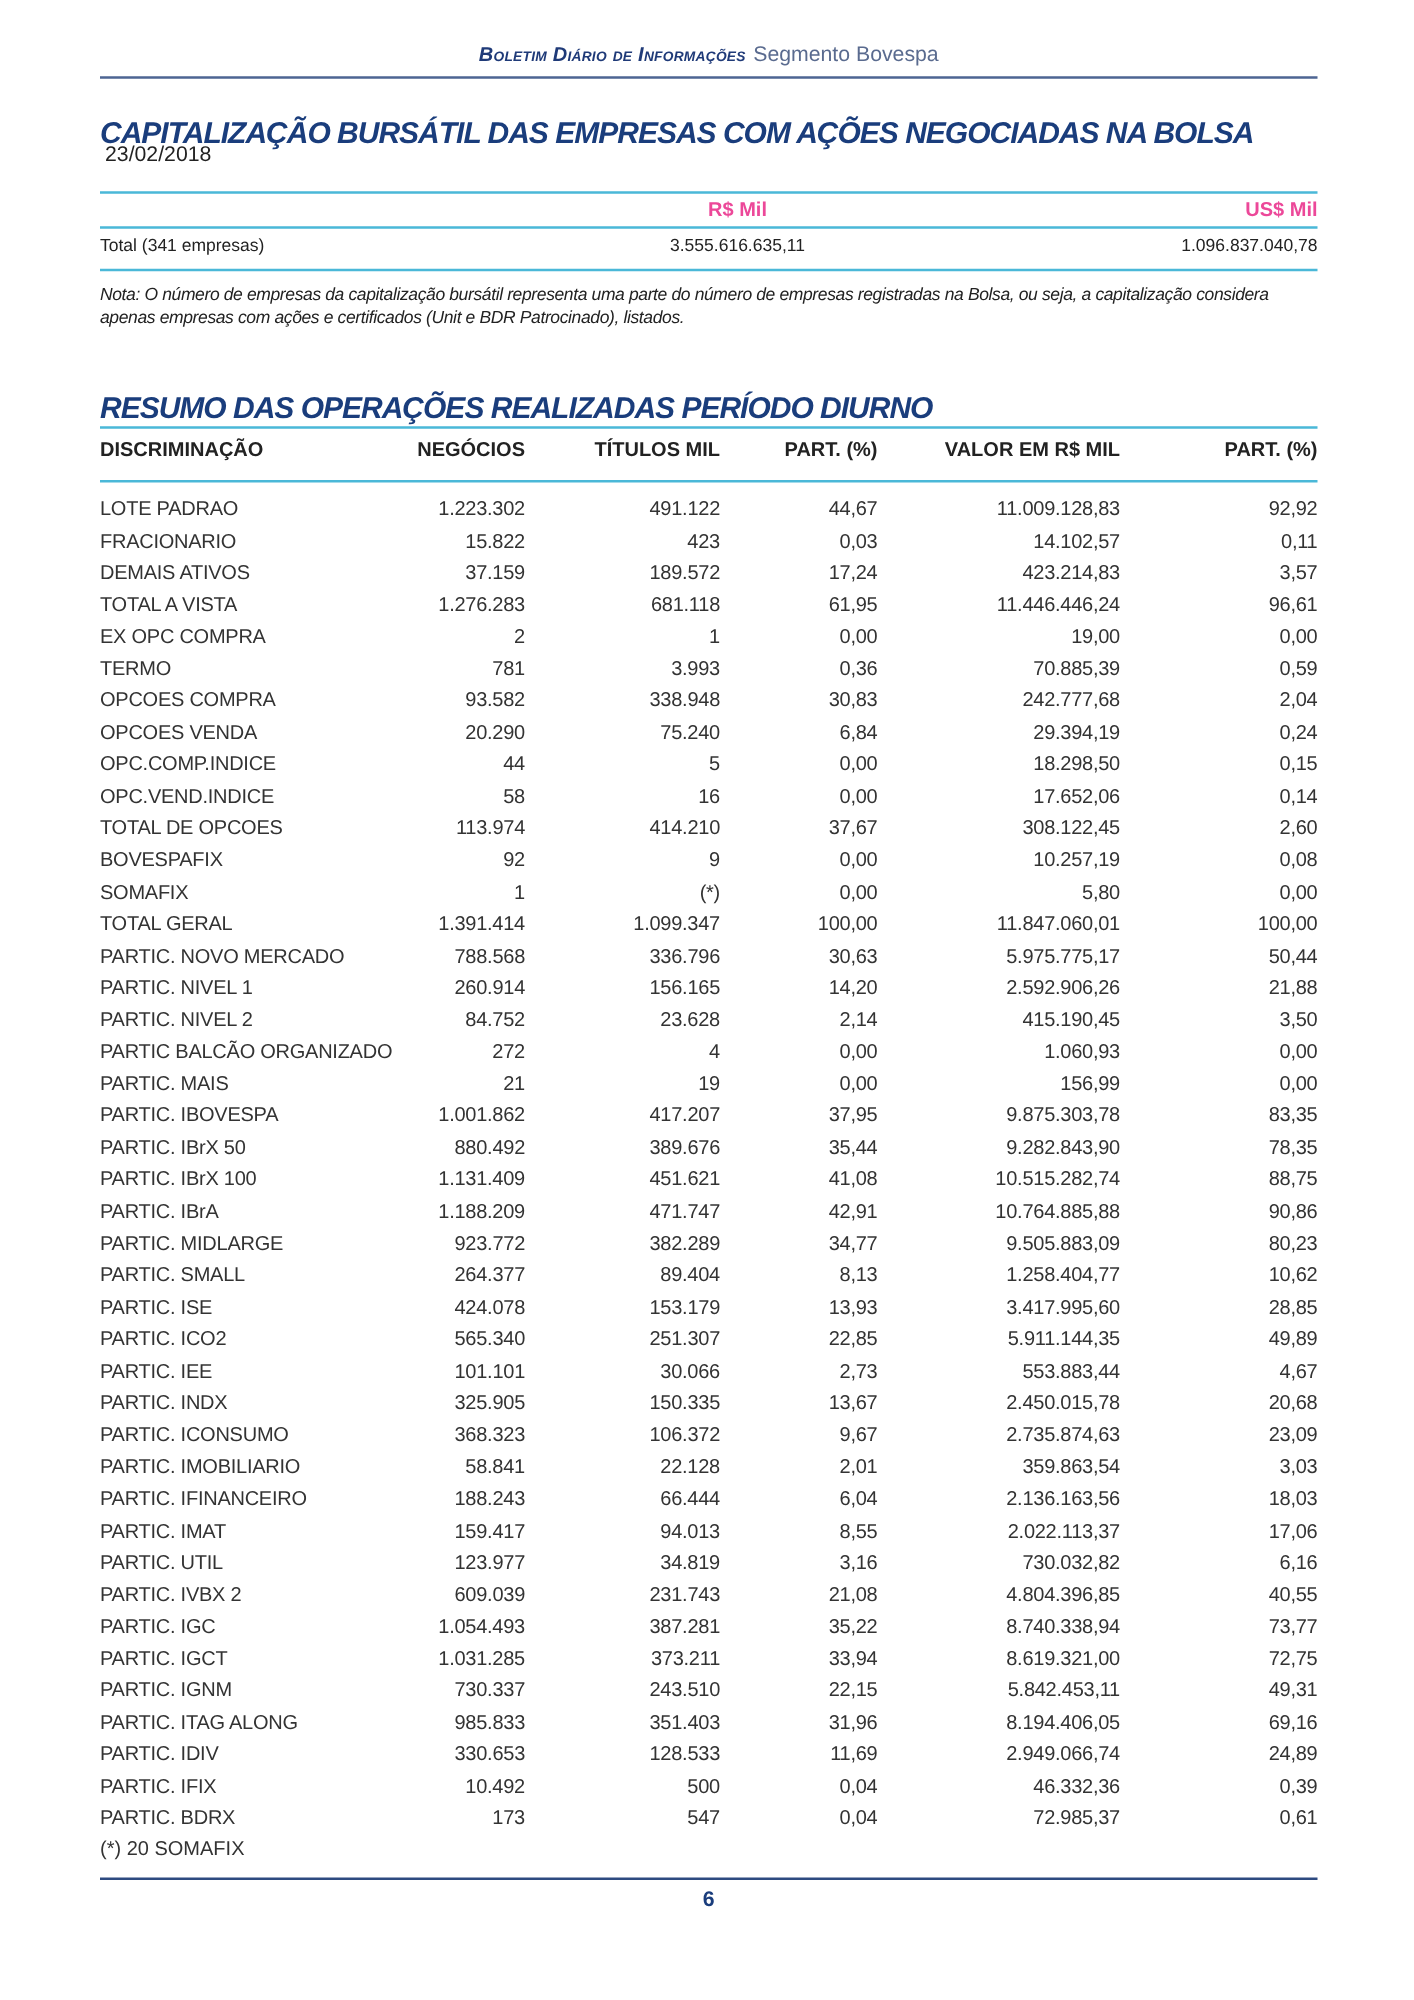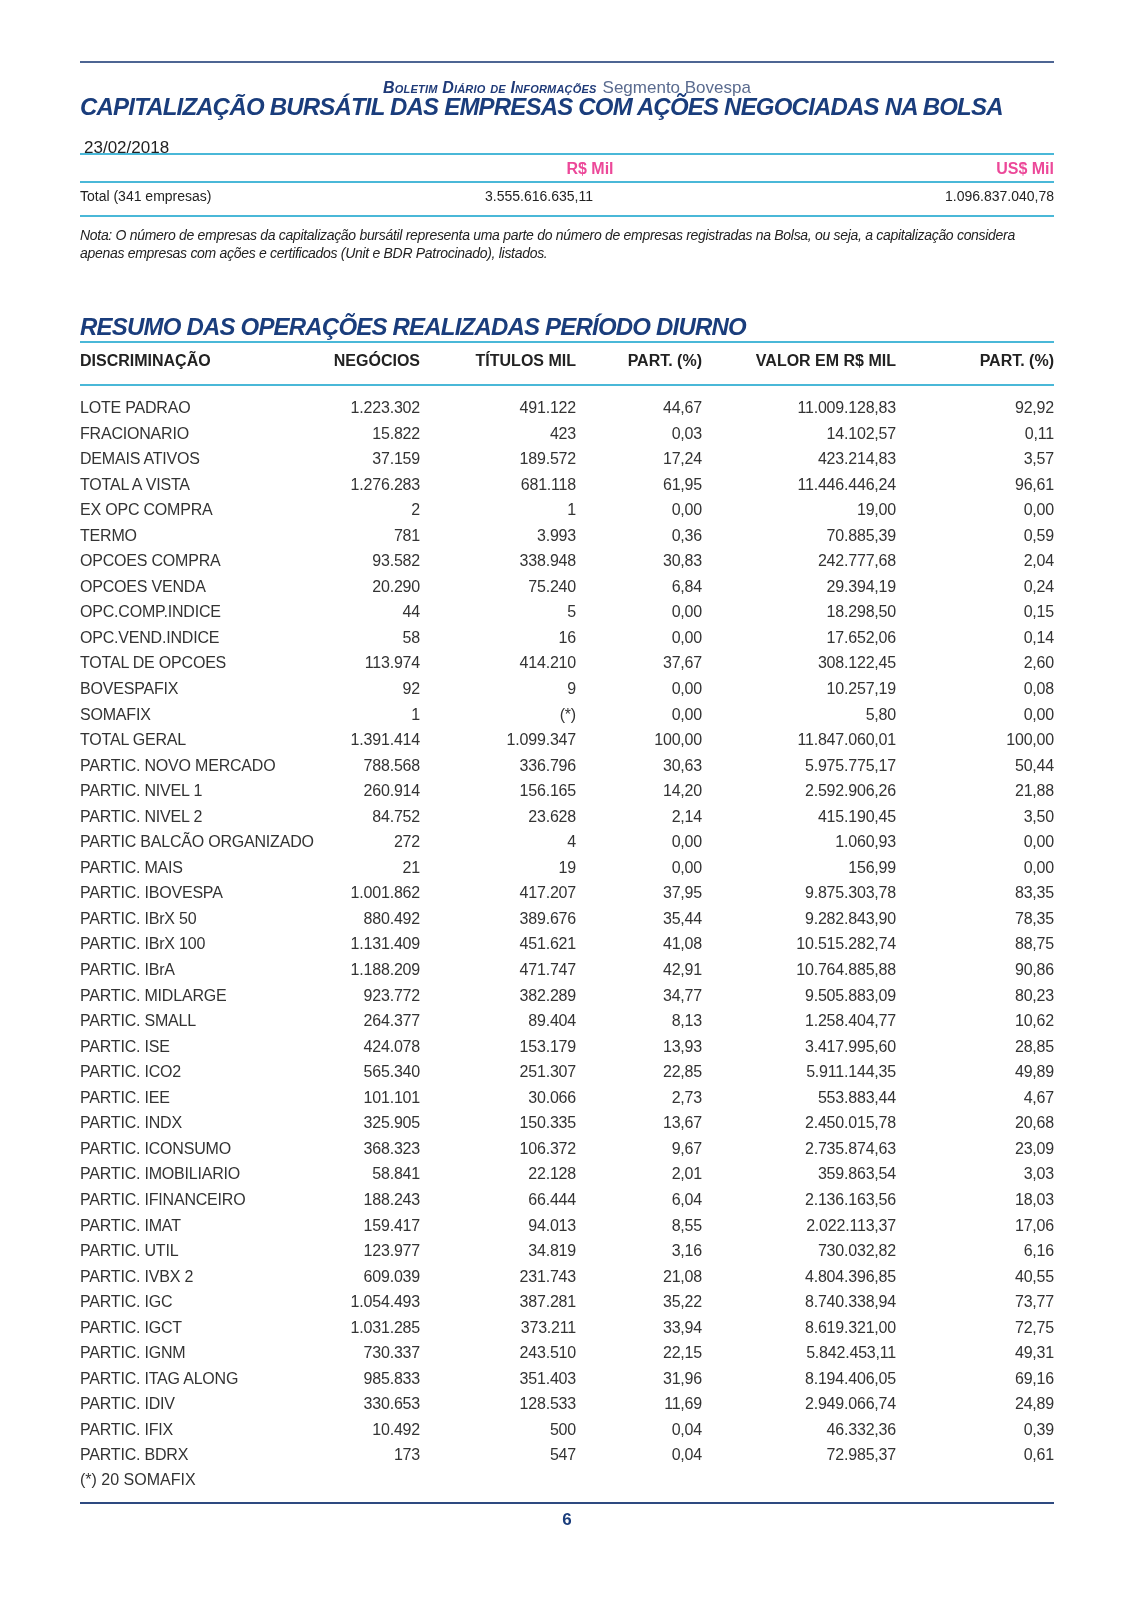--- a/index.html
+++ b/index.html
@@ -1,37 +1,37 @@
 <!DOCTYPE html>
 <html><head>
 <meta charset="utf-8">
 <style>
   * { box-sizing: border-box; margin: 0; padding: 0; }
   html, body { width: 1131px; height: 1600px; background: #ffffff; }
   body { position: relative; font-family: "Liberation Sans", sans-serif; color: #222; }
   .page { position: absolute; left: 80px; top: 0; width: 974px; height: 1600px; }
 
-  .running-header { position: absolute; top: 34px; left: 0; width: 974px; text-align: center; font-size: 16px; margin-top: 44px; }
+  .running-header { position: absolute; top: 34px; left: 0; width: 974px; text-align: center; font-size: 16px; }
   .rh-bold { color: #1f3a78; font-weight: bold; font-style: italic; font-variant: small-caps; letter-spacing: 0.2px; }
   .rh-light { color: #5a6b8f; margin-left: 6px; font-size: 17px; }
   .header-rule { position: absolute; top: 61px; left: 0; width: 974px; height: 2px; background: #4d6593; }
 
   .section-title { position: absolute; left: 0; font-size: 24px; font-weight: bold; font-style: italic; color: #1a3d7c; letter-spacing: -0.8px; white-space: nowrap; }
   .cap-title { top: 93px; }
-  .cap-date { position: absolute; top: 138px; left: 4px; font-size: 17px; color: #222; }
+  .cap-date { position: absolute; top: 114px; left: 4px; font-size: 17px; color: #222; }
 
   .rule-cyan { position: absolute; left: 0; width: 974px; height: 2px; background: #4ab8d8; }
 
   .cap-head { position: absolute; top: 160px; left: 0; width: 974px; height: 22px; font-size: 16px; font-weight: bold; color: #ec4899; }
   .cap-head .c2 { position: absolute; left: 445px; width: 130px; text-align: center; }
   .cap-head .c3 { position: absolute; right: 0; text-align: right; }
 
   .cap-row { position: absolute; top: 188px; left: 0; width: 974px; height: 22px; font-size: 14px; color: #222; }
   .cap-row .c1 { position: absolute; left: 0; }
-  .cap-row .c2 { position: absolute; left: 405px; width: 210px; text-align: left; }
+  .cap-row .c2 { position: absolute; left: 405px; width: 210px; text-align: center; }
   .cap-row .c3 { position: absolute; right: 0; text-align: right; }
 
   .note { position: absolute; top: 226px; left: 0; width: 974px; font-size: 14px; font-style: italic; line-height: 18px; color: #222; letter-spacing: -0.3px; }
 
   .res-title { top: 313px; }
 
   .th { position: absolute; top: 352px; left: 0; width: 974px; height: 22px; font-size: 16px; font-weight: bold; color: #222; }
   .th span, .tr span { position: absolute; white-space: nowrap; }
   .col1 { left: 0; }
   .col2 { right: 634px; text-align: left; }

